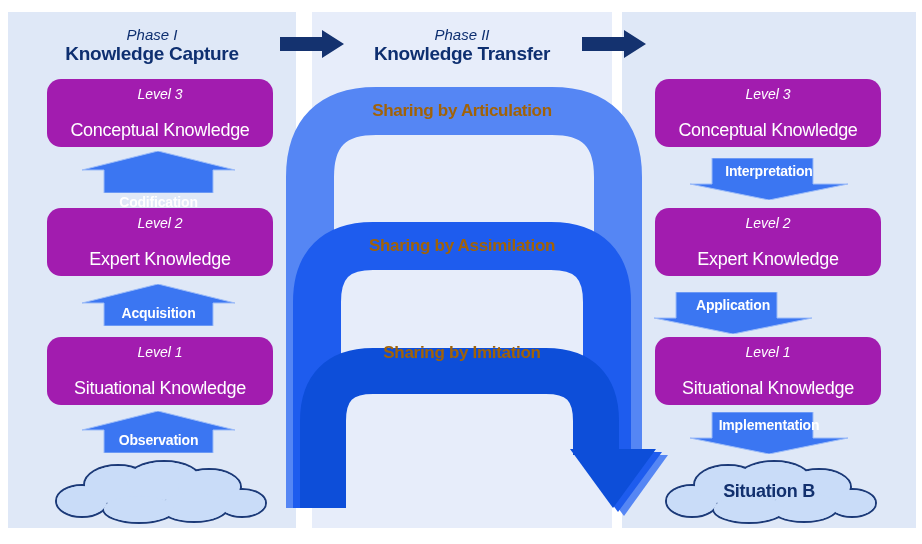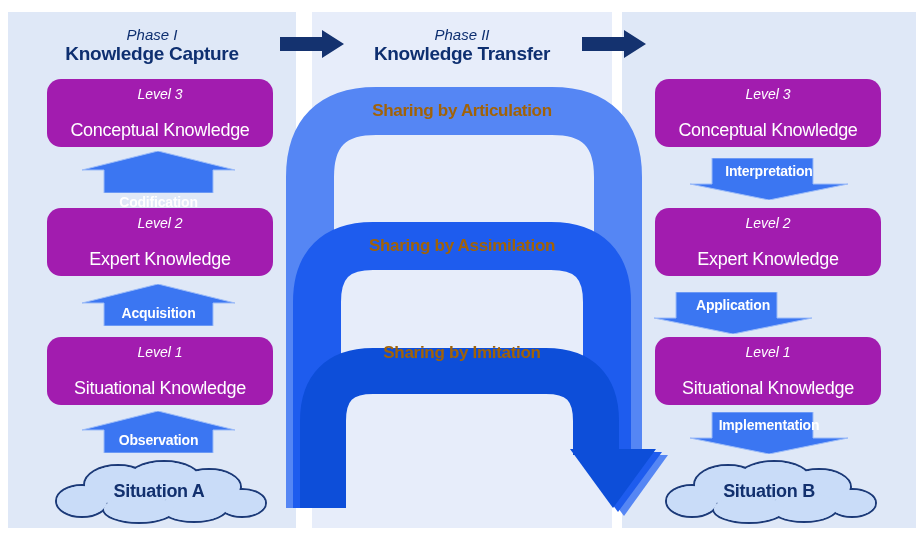--- a/index.html
+++ b/index.html
@@ -141,21 +141,20 @@
       <g fill="#c9dcf8">
         <ellipse cx="38" cy="44" rx="25" ry="15"></ellipse>
           <ellipse cx="74" cy="28" rx="33" ry="19"></ellipse>
         <ellipse cx="120" cy="24" rx="37" ry="19"></ellipse>
           <ellipse cx="165" cy="30" rx="31" ry="17"></ellipse>
         <ellipse cx="198" cy="46" rx="23" ry="13"></ellipse>
           <ellipse cx="150" cy="50" rx="33" ry="14"></ellipse>
         <ellipse cx="95" cy="52" rx="35" ry="13"></ellipse>
       </g>
     </svg>
-    <div class="lbl">Situation A</div>
   </div>
   <div class="cloud" style="left:654px;top:457px;">
     <svg width="230" height="68" viewBox="0 0 230 68">
       <g stroke="#1c3a78" stroke-width="2" fill="#c9dcf8">
         <ellipse cx="38" cy="44" rx="26" ry="16"></ellipse>
           <ellipse cx="74" cy="28" rx="34" ry="20"></ellipse>
         <ellipse cx="120" cy="24" rx="38" ry="20"></ellipse>
           <ellipse cx="165" cy="30" rx="32" ry="18"></ellipse>
         <ellipse cx="198" cy="46" rx="24" ry="14"></ellipse>
           <ellipse cx="150" cy="50" rx="34" ry="15"></ellipse>

